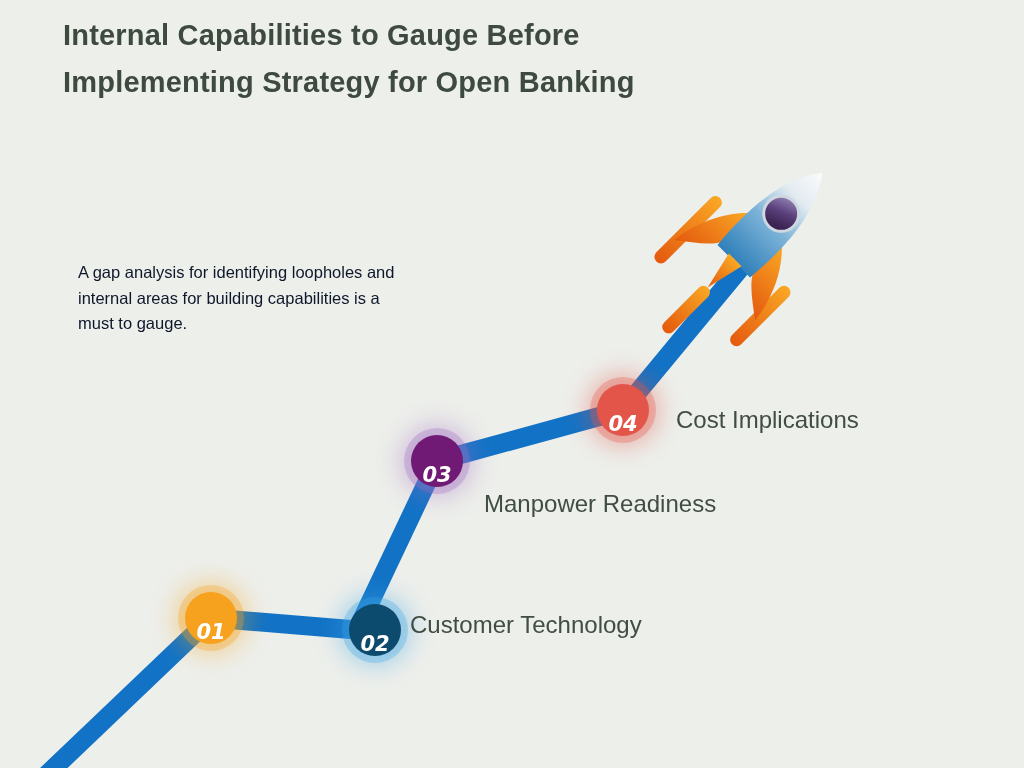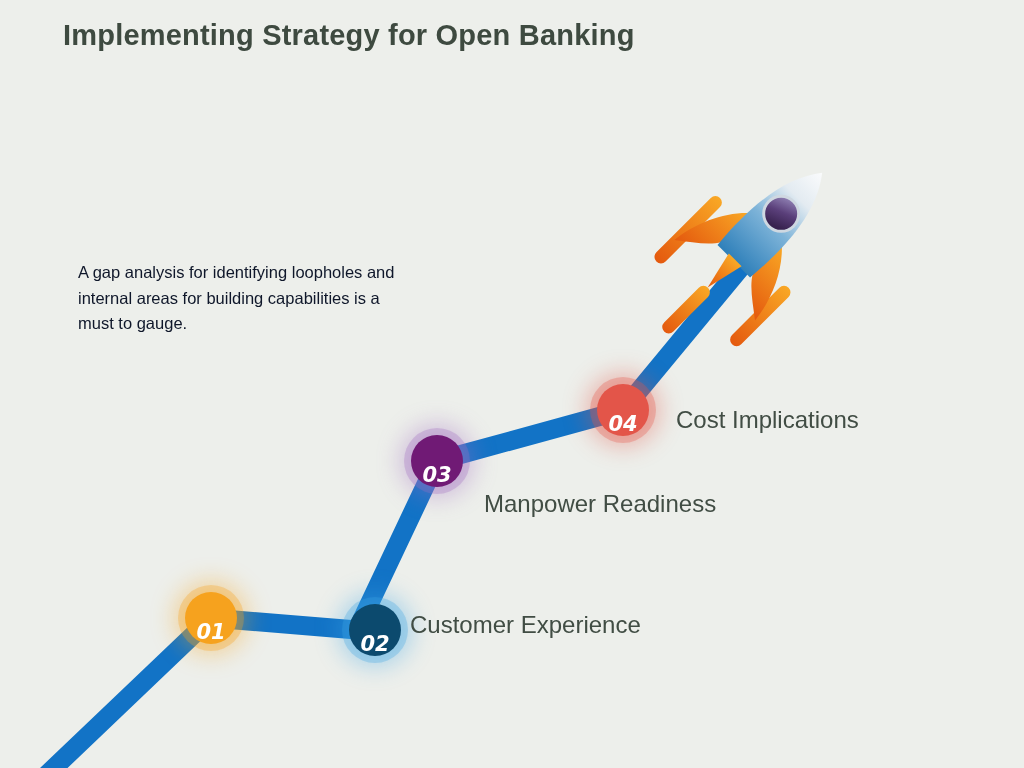--- a/index.html
+++ b/index.html
@@ -110,35 +110,36 @@
       <path d="M140,60 C162,88 168,130 163,185 L117,185 C112,130 118,88 140,60 Z" fill="url(#bodyGrad)"></path>
 
       <path d="M131,183 L149,183 L140,222 Z" fill="url(#finGrad)"></path>
 
       <circle cx="140" cy="118" r="19" fill="#cfd8e1"></circle>
       <circle cx="140" cy="118" r="16" fill="url(#winGrad)"></circle>
     </g>
   </svg>
 
   <div class="page-title">
+    <div>Internal Capabilities to Gauge Before</div>
     <div>Implementing Strategy for Open Banking</div>
   </div>
 
   <div class="description">A gap analysis for identifying loopholes and internal areas for building capabilities is a must to gauge.</div>
 
   <div class="node node-01">
     <span>01</span>
   </div>
   <div class="node node-02">
     <span>02</span>
   </div>
   <div class="node node-03">
     <span>03</span>
   </div>
   <div class="node node-04">
     <span>04</span>
   </div>
 
-  <div class="step-label label-02">Customer Experience</div>
+  <div class="step-label label-02">Customer Technology</div>
   <div class="step-label label-03">Manpower Readiness</div>
   <div class="step-label label-04">Cost Implications</div>
 
 </div>
 
 </body></html>

